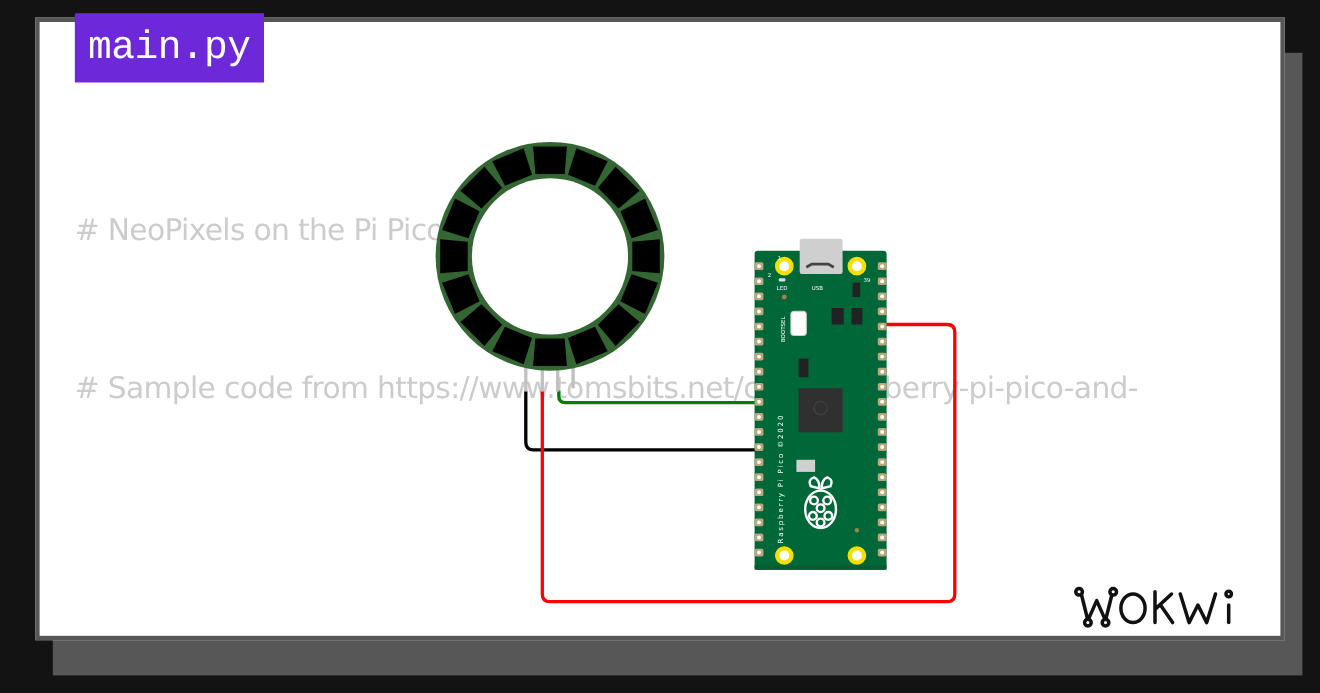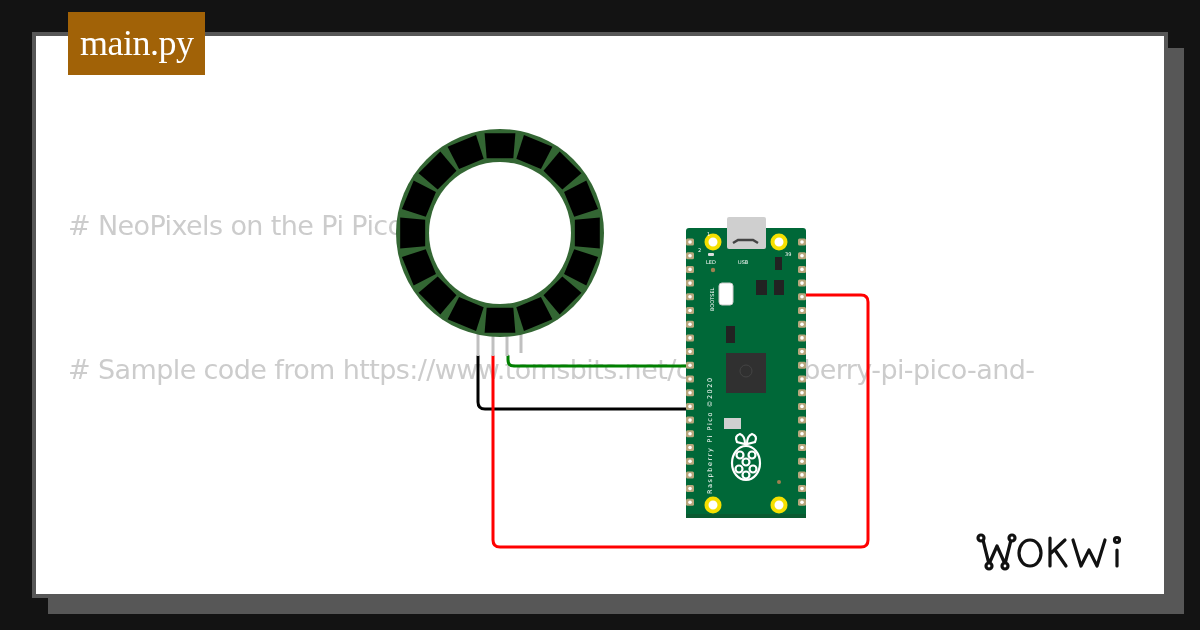--- a/index.html
+++ b/index.html
@@ -6,30 +6,30 @@
     body {
       width: 1200px; height: 630px; overflow: hidden;
       background: #131313; position: relative;
       font-family: "DejaVu Sans", sans-serif;
     }
     .shadow {
       position: absolute; left: 48px; top: 48px;
       width: 1136px; height: 566px; background: #575757;
     }
     .panel {
-      position: absolute; left: 32px; top: 32px;
+      position: absolute; left: 32px; top: 16px;
       width: 1128px; height: 558px;
       background: #ffffff; border: 4px solid #575757;
       overflow: hidden;
     }
     .tab {
       position: absolute; left: 68px; top: 12px;
-      height: 63px; padding: 0 12px; background: #a16207;
+      height: 63px; padding: 0 12px; background: #6d28d9;
       color: #ffffff; font-size: 36px; line-height: 63px;
-      font-family: Liberation Serif, serif; letter-spacing: -0.5px;
+      font-family: Liberation Mono, monospace; letter-spacing: -0.5px;
       z-index: 5;
     }
     .code {
       position: absolute; left: 32px; top: 70px;
       margin: 0; color: #cccccc;
       font-size: 27px; line-height: 48px; letter-spacing: -0.6px;
       white-space: pre; font-family: "DejaVu Sans", sans-serif;
     }
     .code-line { display: block; height: 48px; }
     svg.diagram { position: absolute; left: 0; top: 0; z-index: 3; }

